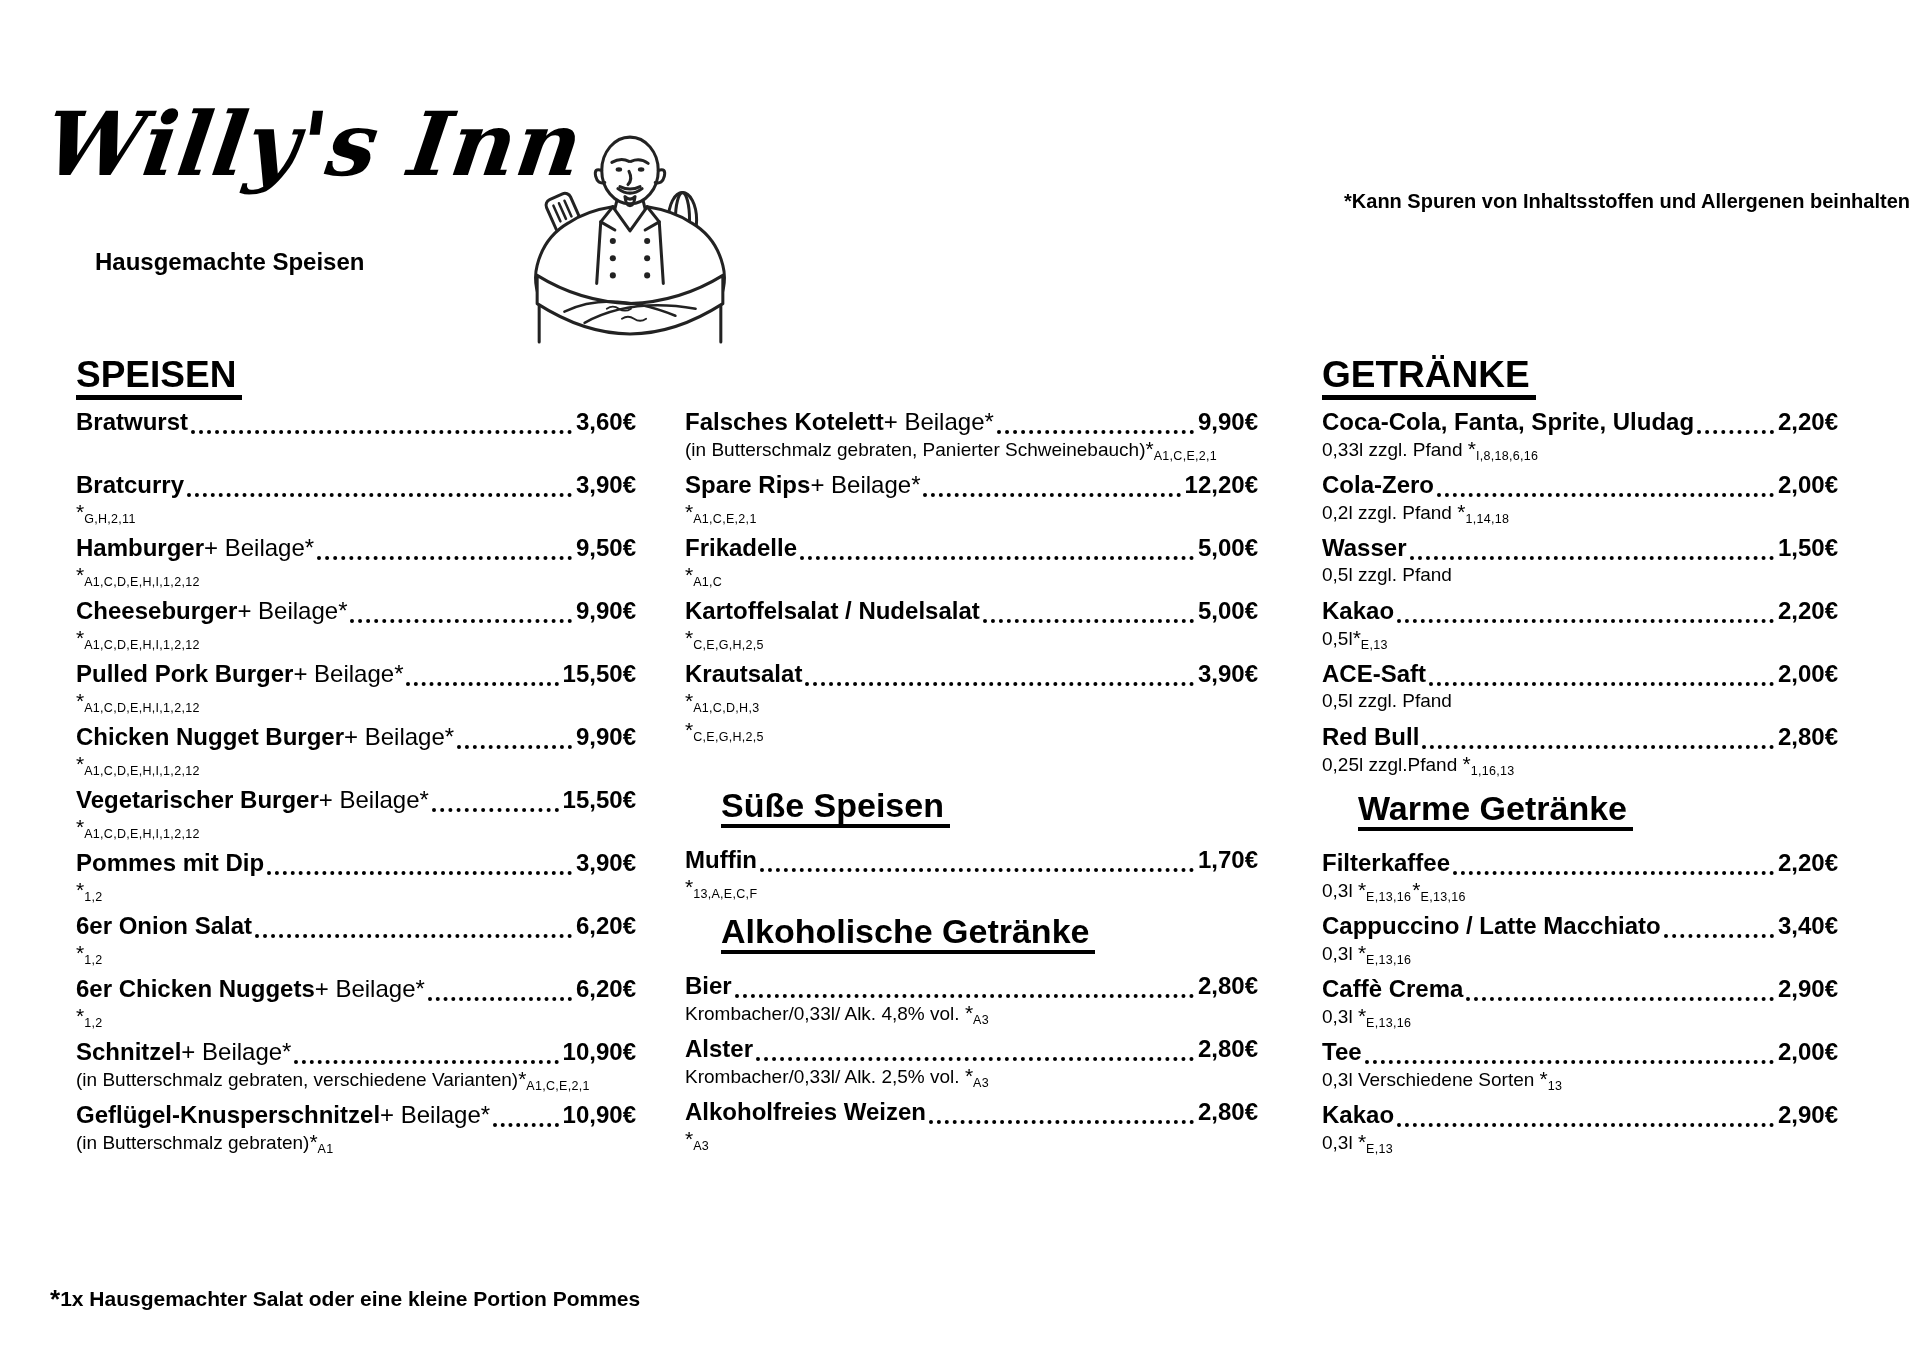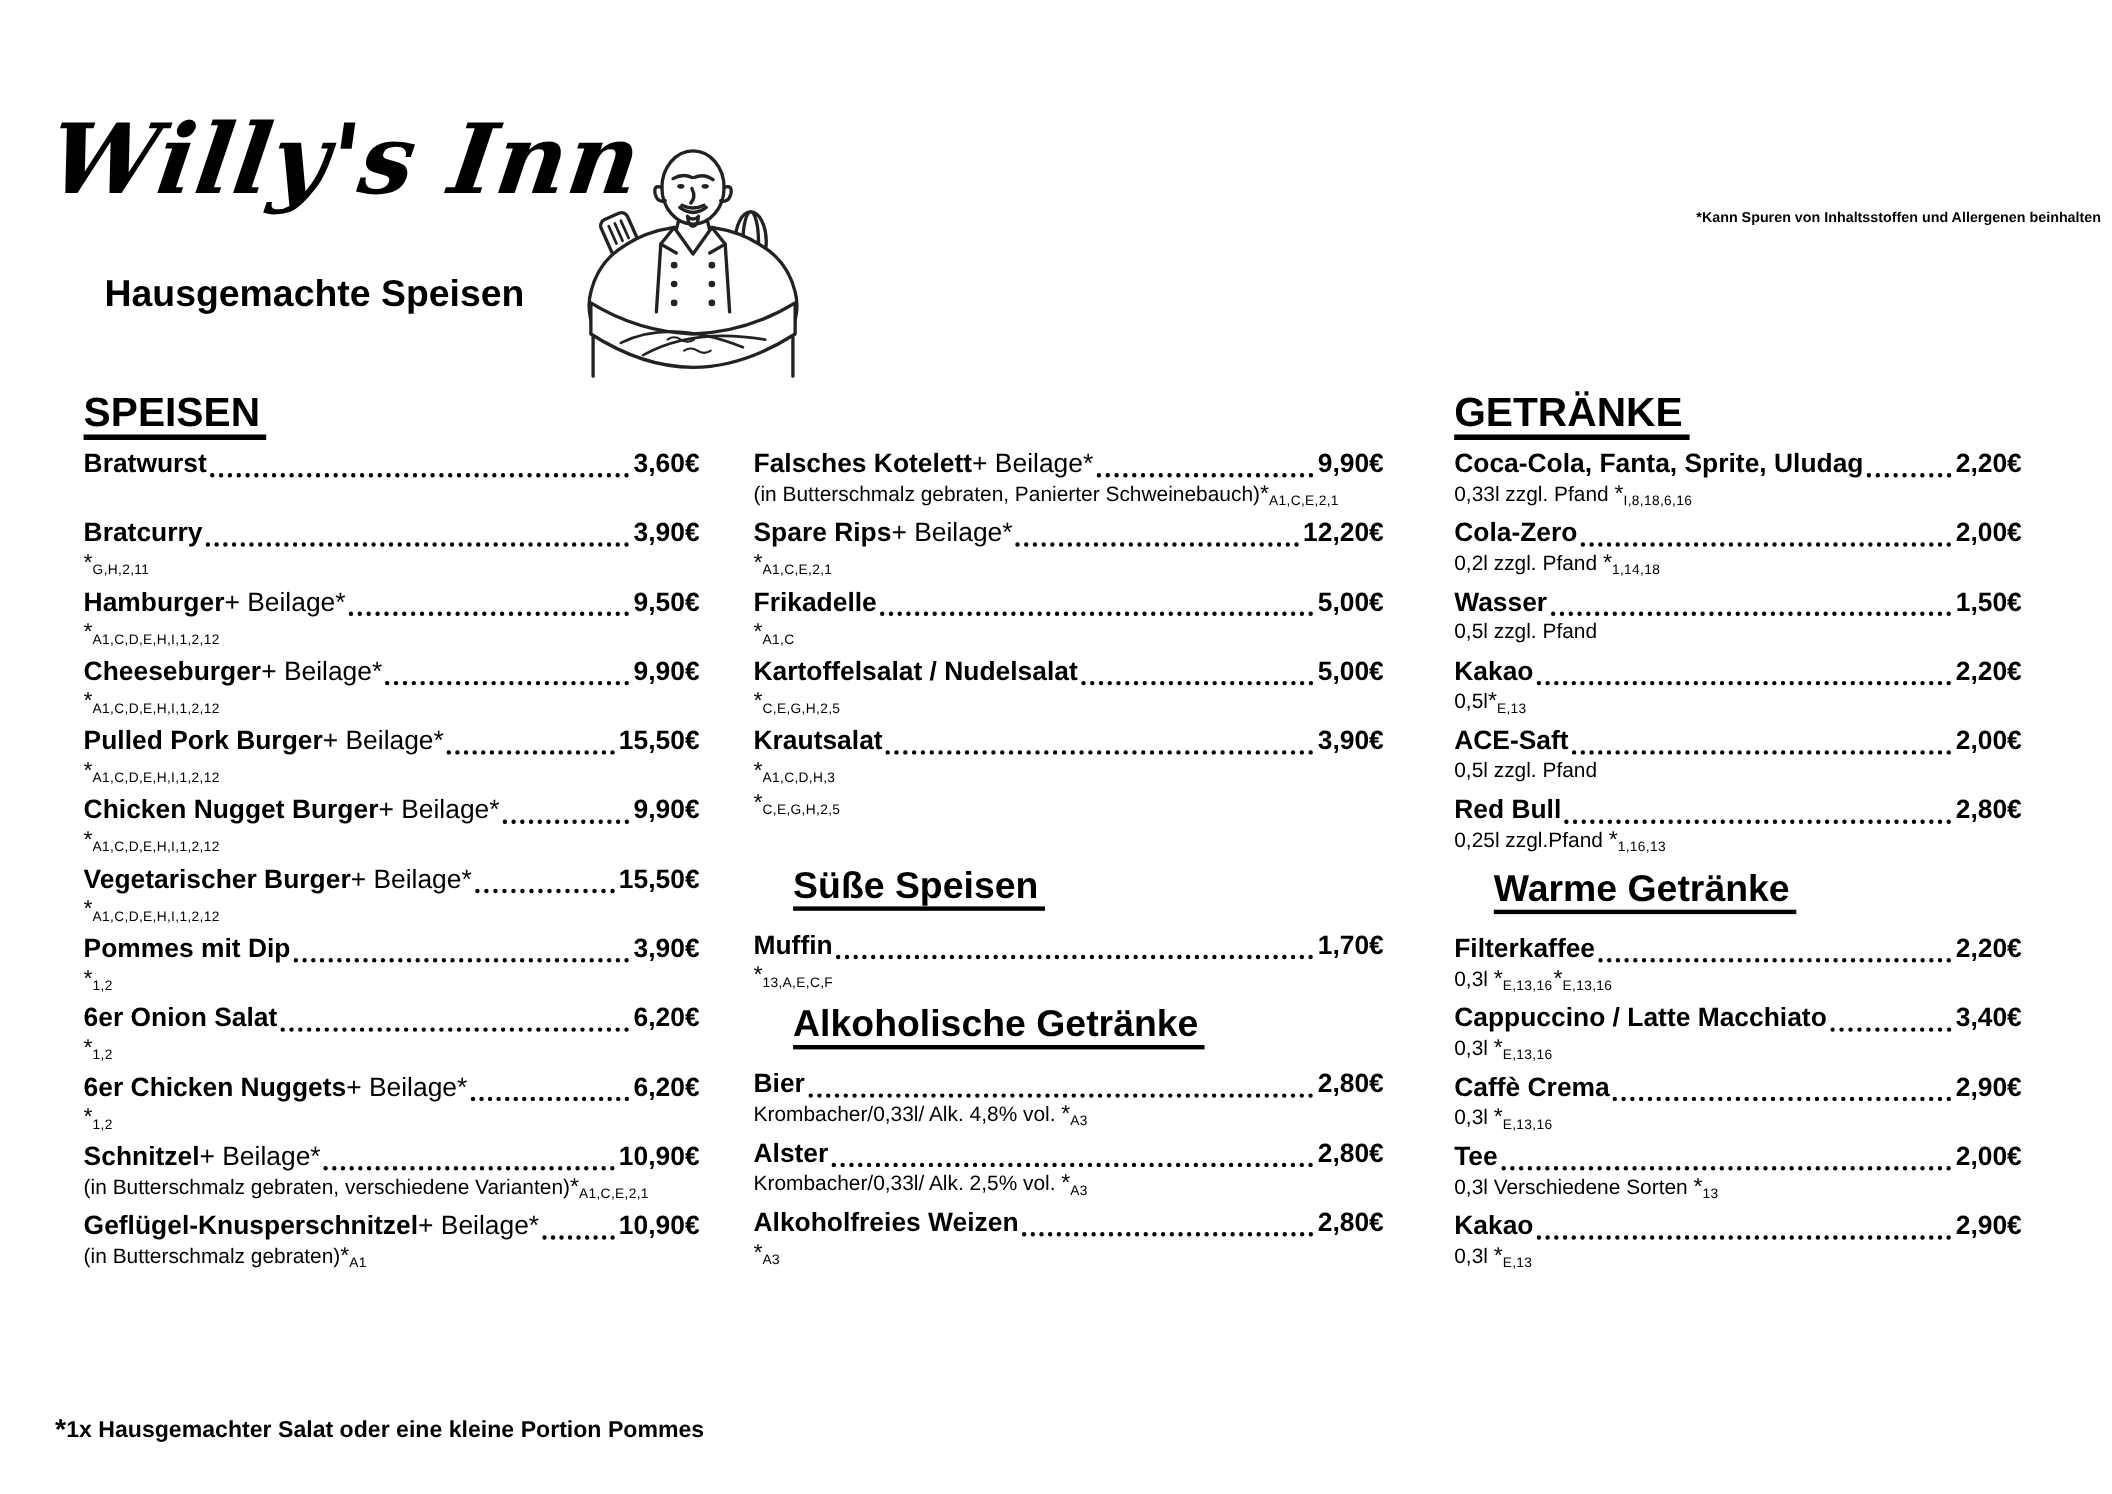--- a/index.html
+++ b/index.html
@@ -3,23 +3,23 @@
 <meta charset="utf-8">
 <style>
   html,body{margin:0;padding:0;background:#fff;}
   body{width:1920px;height:1358px;font-family:"Liberation Sans",sans-serif;color:#000;}
   .sheet{position:relative;width:1920px;height:1358px;background:#fff;overflow:hidden;}
 
   
   .logo-title{position:absolute;left:40px;top:100px;font-family:"DejaVu Serif",serif;
     font-style:italic;font-weight:bold;font-size:88px;line-height:1;transform:skewX(-8deg);
     transform-origin:left bottom;letter-spacing:1px;white-space:nowrap;}
-  .logo-subtitle{position:absolute;left:95px;top:248px;font-size:34px;font-weight:bold;white-space:nowrap;}
+  .logo-subtitle{position:absolute;left:95px;top:248px;font-size:24px;font-weight:bold;white-space:nowrap;}
   .chef{position:absolute;left:524px;top:124px;width:212px;height:220px;}
-  .disclaimer{position:absolute;top:190px;right:10px;font-size:13px;font-weight:bold;white-space:nowrap;}
+  .disclaimer{position:absolute;top:190px;right:10px;font-size:20px;font-weight:bold;white-space:nowrap;}
 
   
   .cols{position:absolute;left:0;top:355px;width:1920px;}
   .menu-col{position:absolute;top:0;}
   .col1{left:48px;width:560px;margin-left:28px;}
   .col2{left:685px;width:573px;}
   .col3{left:1322px;width:516px;}
 
   .heading{overflow:visible;}
   .heading.h-top{height:50px;}

